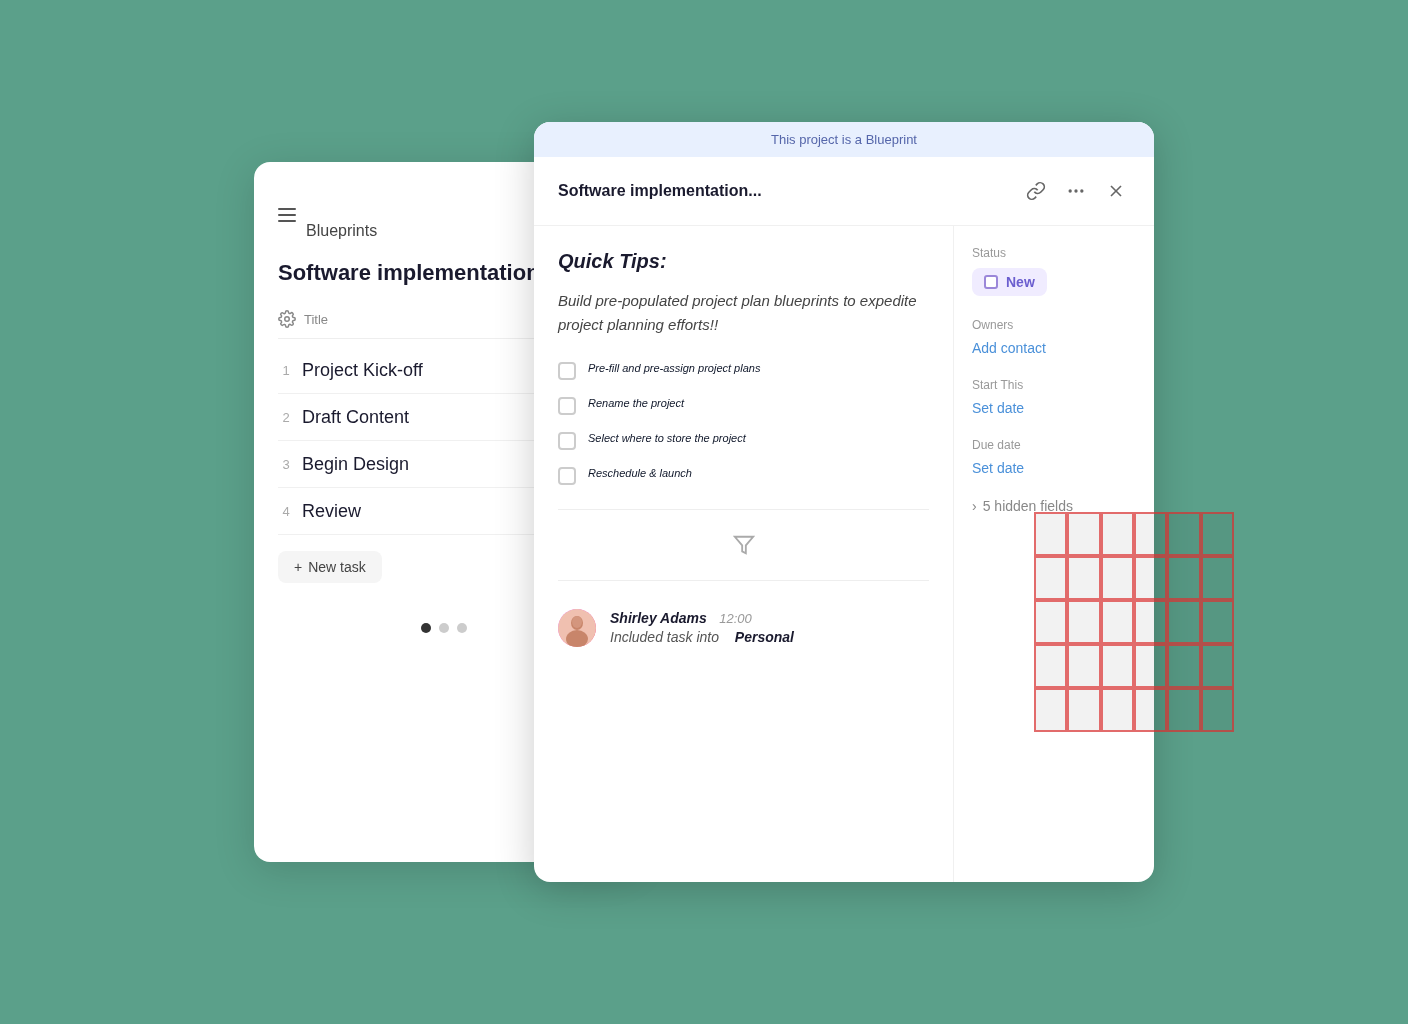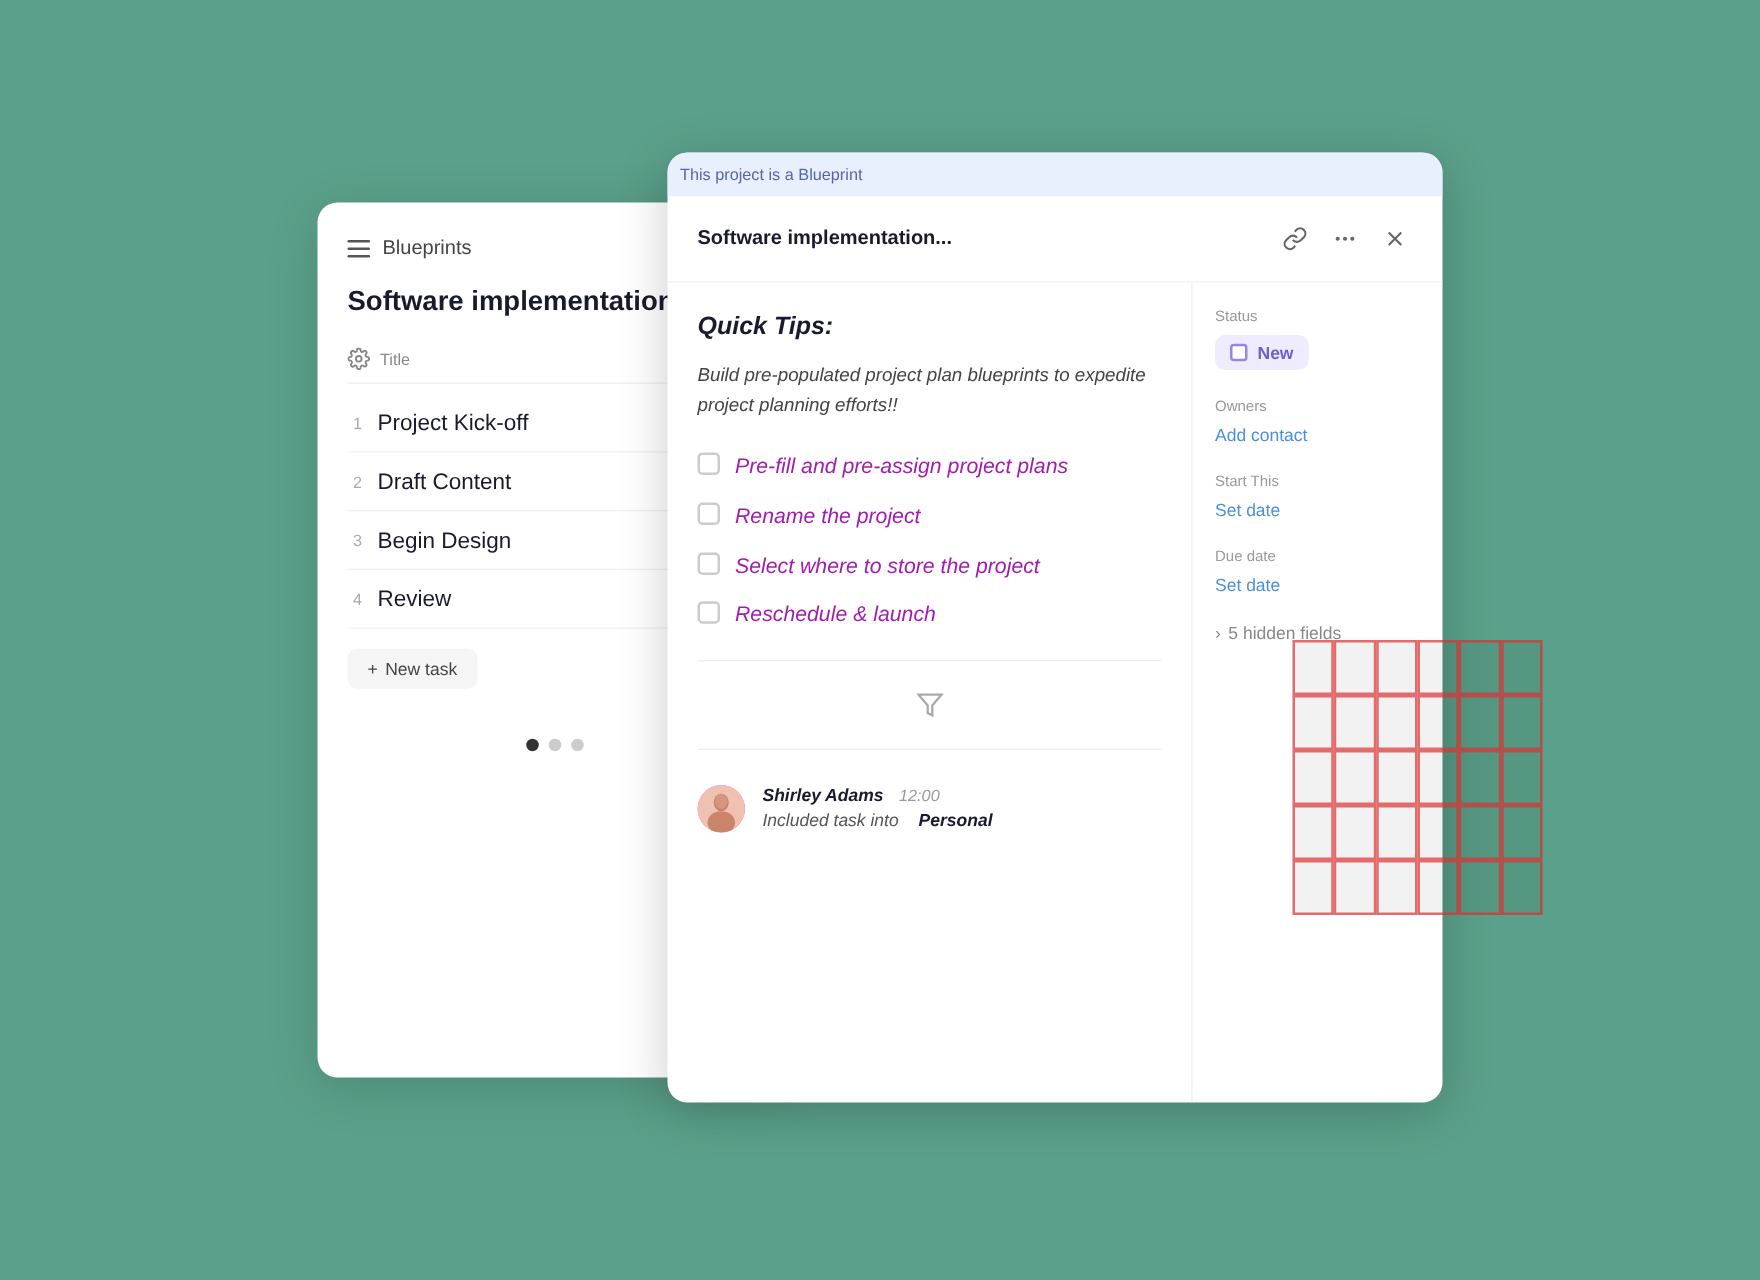--- a/index.html
+++ b/index.html
@@ -52,20 +52,21 @@
       width: 18px;
       height: 2px;
       background: #555;
       border-radius: 2px;
     }
 
     .panel-title {
       font-size: 16px;
       color: #444;
       font-weight: 500;
+      margin-top: 32px;
     }
 
     .project-title {
       font-size: 22px;
       font-weight: 700;
       color: #1a1a2e;
       margin-bottom: 24px;
     }
 
     .task-table {
@@ -174,20 +175,21 @@
       background: #fff;
       border-radius: 16px;
       box-shadow: 0 8px 40px rgba(0,0,0,0.2);
       overflow: hidden;
       display: flex;
       flex-direction: column;
     }
 
     .blueprint-banner {
       background: #e8f0fe;
+      text-align: center;
       padding: 10px;
       font-size: 13px;
       color: #5566aa;
     }
 
     .detail-header {
       display: flex;
       align-items: center;
       padding: 20px 24px;
       border-bottom: 1px solid #f0f0f0;
@@ -259,22 +261,22 @@
       height: 18px;
       border: 2px solid #ccc;
       border-radius: 4px;
       flex-shrink: 0;
       margin-top: 1px;
       cursor: pointer;
       background: #fff;
     }
 
     .check-label {
-      font-size: 17px;
-      color: #a21caf;
+      font-size: 11px;
+      color: #0f172a;
       line-height: 1.4;
     }
 
     .divider {
       height: 1px;
       background: #eee;
       margin: 16px 0;
     }
 
     .filter-icon-row {

